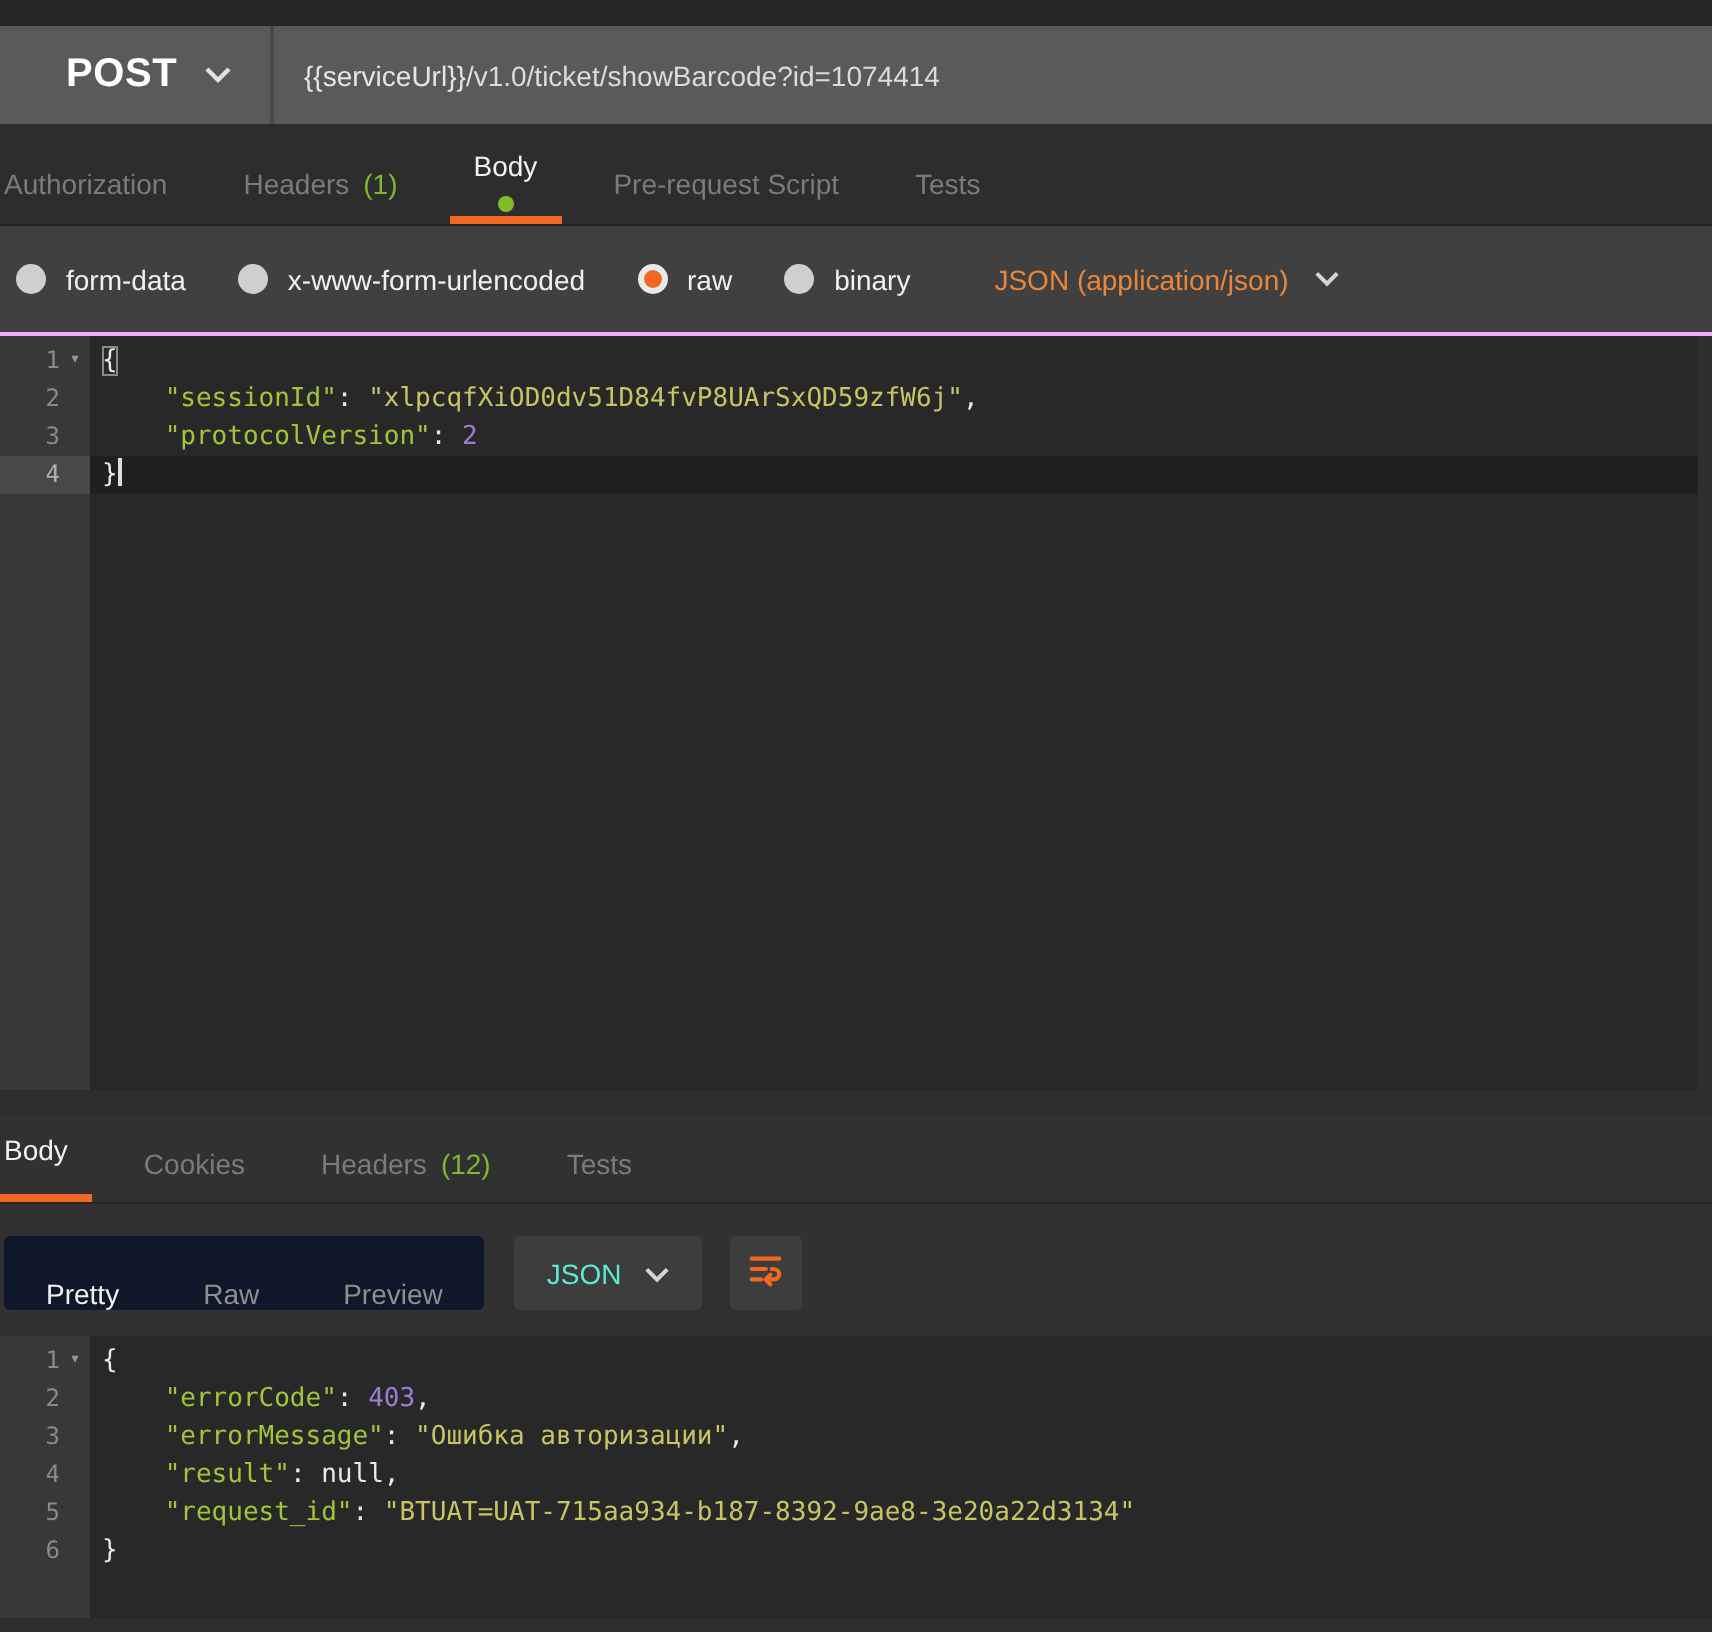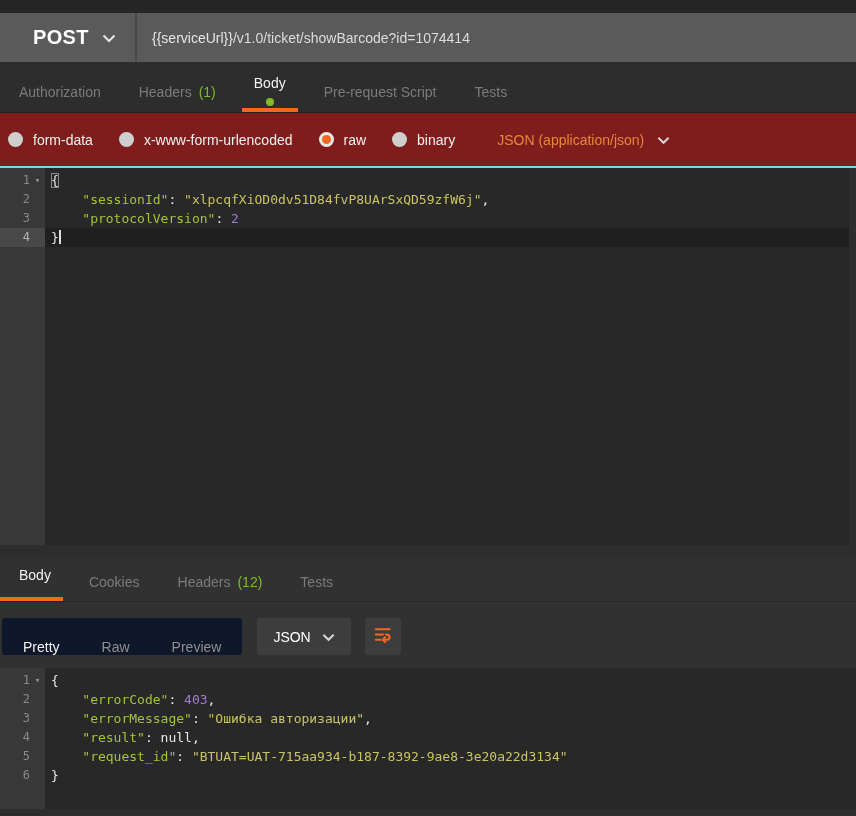--- a/index.html
+++ b/index.html
@@ -28,28 +28,28 @@
   .req-tabs-wrap { background:#2d2d2d; padding-top:13px; border-bottom:1px solid #232323; }
   .resp-tabs-wrap { background:#313131; padding-top:10px; border-bottom:1px solid #262626; }
   .tabbar { display:flex; padding-left:0; }
   .tab {
     display:flex; align-items:center; gap:7px;
     padding:0 12px; margin-right:14px;
     height:37px; border-bottom:4px solid transparent;
     color:#7b7b7b; font-size:14px; cursor:pointer; white-space:nowrap;
   }
   .resp-tabs-wrap .tab { height:34px; }
-  .tab:first-child { padding-left:19px; }
+  .tab:first-child { padding-left:2px; }
   .tab.active { color:#f2f2f2; border-bottom-color:#f26722;flex-direction:column; }
   .count { color:#7dbb2d; }
   .body-dot { width:8px; height:8px; border-radius:50%; background:#82bb27; }
 
   
   .radio-row {
-    height:55px; background:#7f1d1d; border-bottom:2px solid #7dd3fc;
+    height:55px; background:#404040; border-bottom:2px solid #f0abfc;
     display:flex; align-items:center; padding-left:8px;
   }
   .radio-item { display:flex; align-items:center; margin-right:26px; cursor:pointer; }
   .radio {
     width:15px; height:15px; border-radius:50%; background:#cfcfcf;
     margin-right:10px; position:relative; flex:none;
   }
   .radio.sel { background:#e9e9e9; }
   .radio.sel::after {
     content:""; position:absolute; left:3px; top:3px; right:3px; bottom:3px;
@@ -97,21 +97,21 @@
   }
   .btn-group { display:inline-flex; height:37px; background:#0f172a; border-radius:3px; overflow:hidden;align-items:flex-end; }
   .vbtn {
     display:flex; align-items:center; padding:0 21px;
     color:#8f8f8f; font-size:14px; cursor:pointer;
   }
   .vbtn.active { color:#f2f2f2; }
   .fmt-btn {
     display:inline-flex; align-items:center; gap:11px; height:37px;
     margin-left:15px; padding:0 16px; background:#3d3d3d; border-radius:3px;
-    color:#ffffff; font-size:14px; cursor:pointer;
+    color:#5eead4; font-size:14px; cursor:pointer;
   }
   .icon-btn {
     display:inline-flex; align-items:center; justify-content:center;
     width:36px; height:37px; margin-left:14px;
     background:#3d3d3d; border-radius:3px; cursor:pointer;
   }
 </style>
 </head>
 <body>
 

